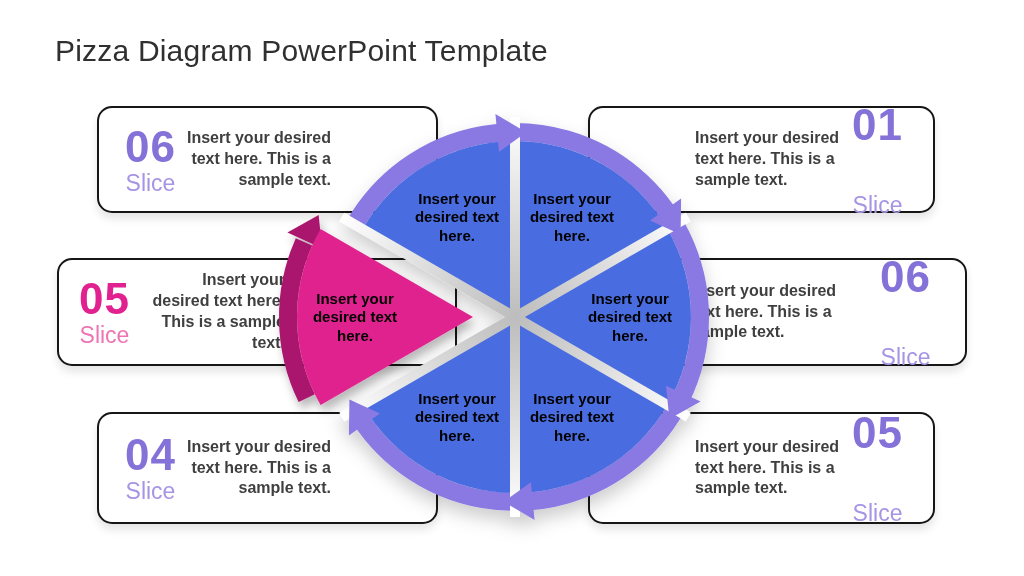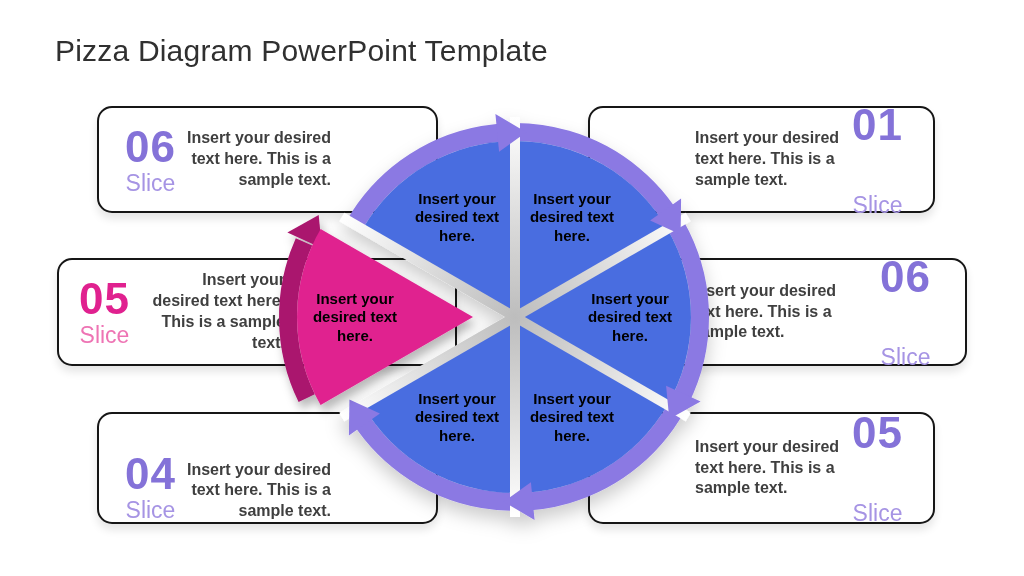--- a/index.html
+++ b/index.html
@@ -13,21 +13,21 @@
   }
   
   .box{
     position:absolute;background:#ffffff;border:2px solid #161616;border-radius:15px;
     box-shadow:0 6px 9px rgba(0,0,0,.10);display:flex;align-items:center;box-sizing:border-box;
   }
   .b06{left:97px;top:106px;width:341px;height:107px;}
   .b01{left:588px;top:106px;width:347px;height:107px;}
   .b05{left:57px;top:258px;width:400px;height:108px;}
   .b02{left:568px;top:258px;width:399px;height:108px;}
-  .b04{left:97px;top:412px;width:341px;height:112px;align-items:flex-end;}
+  .b04{left:97px;top:412px;width:341px;height:112px;}
   .b03{left:588px;top:412px;width:347px;height:112px;}
   .num{display:flex;flex-direction:column;align-items:center;line-height:1;flex:0 0 auto;}
   .digits{font-size:44px;font-weight:700;color:var(--purple,#8472d8);letter-spacing:1px;}
   .word{font-size:23px;color:var(--purple-light,#a694e4);margin-top:3px;}
   .box.pink .digits{color:var(--pink,#e0218f);}
   .box.pink .word{color:var(--pink-light,#ee74b4);}
   .desc{font-size:16px;color:#3f3f3f;line-height:1.3;flex:0 0 auto;font-weight:bold;}
   
   .numleft .num{margin-left:26px;}
   .numleft .desc{margin-left:auto;margin-right:105px;width:150px;text-align:right;}

